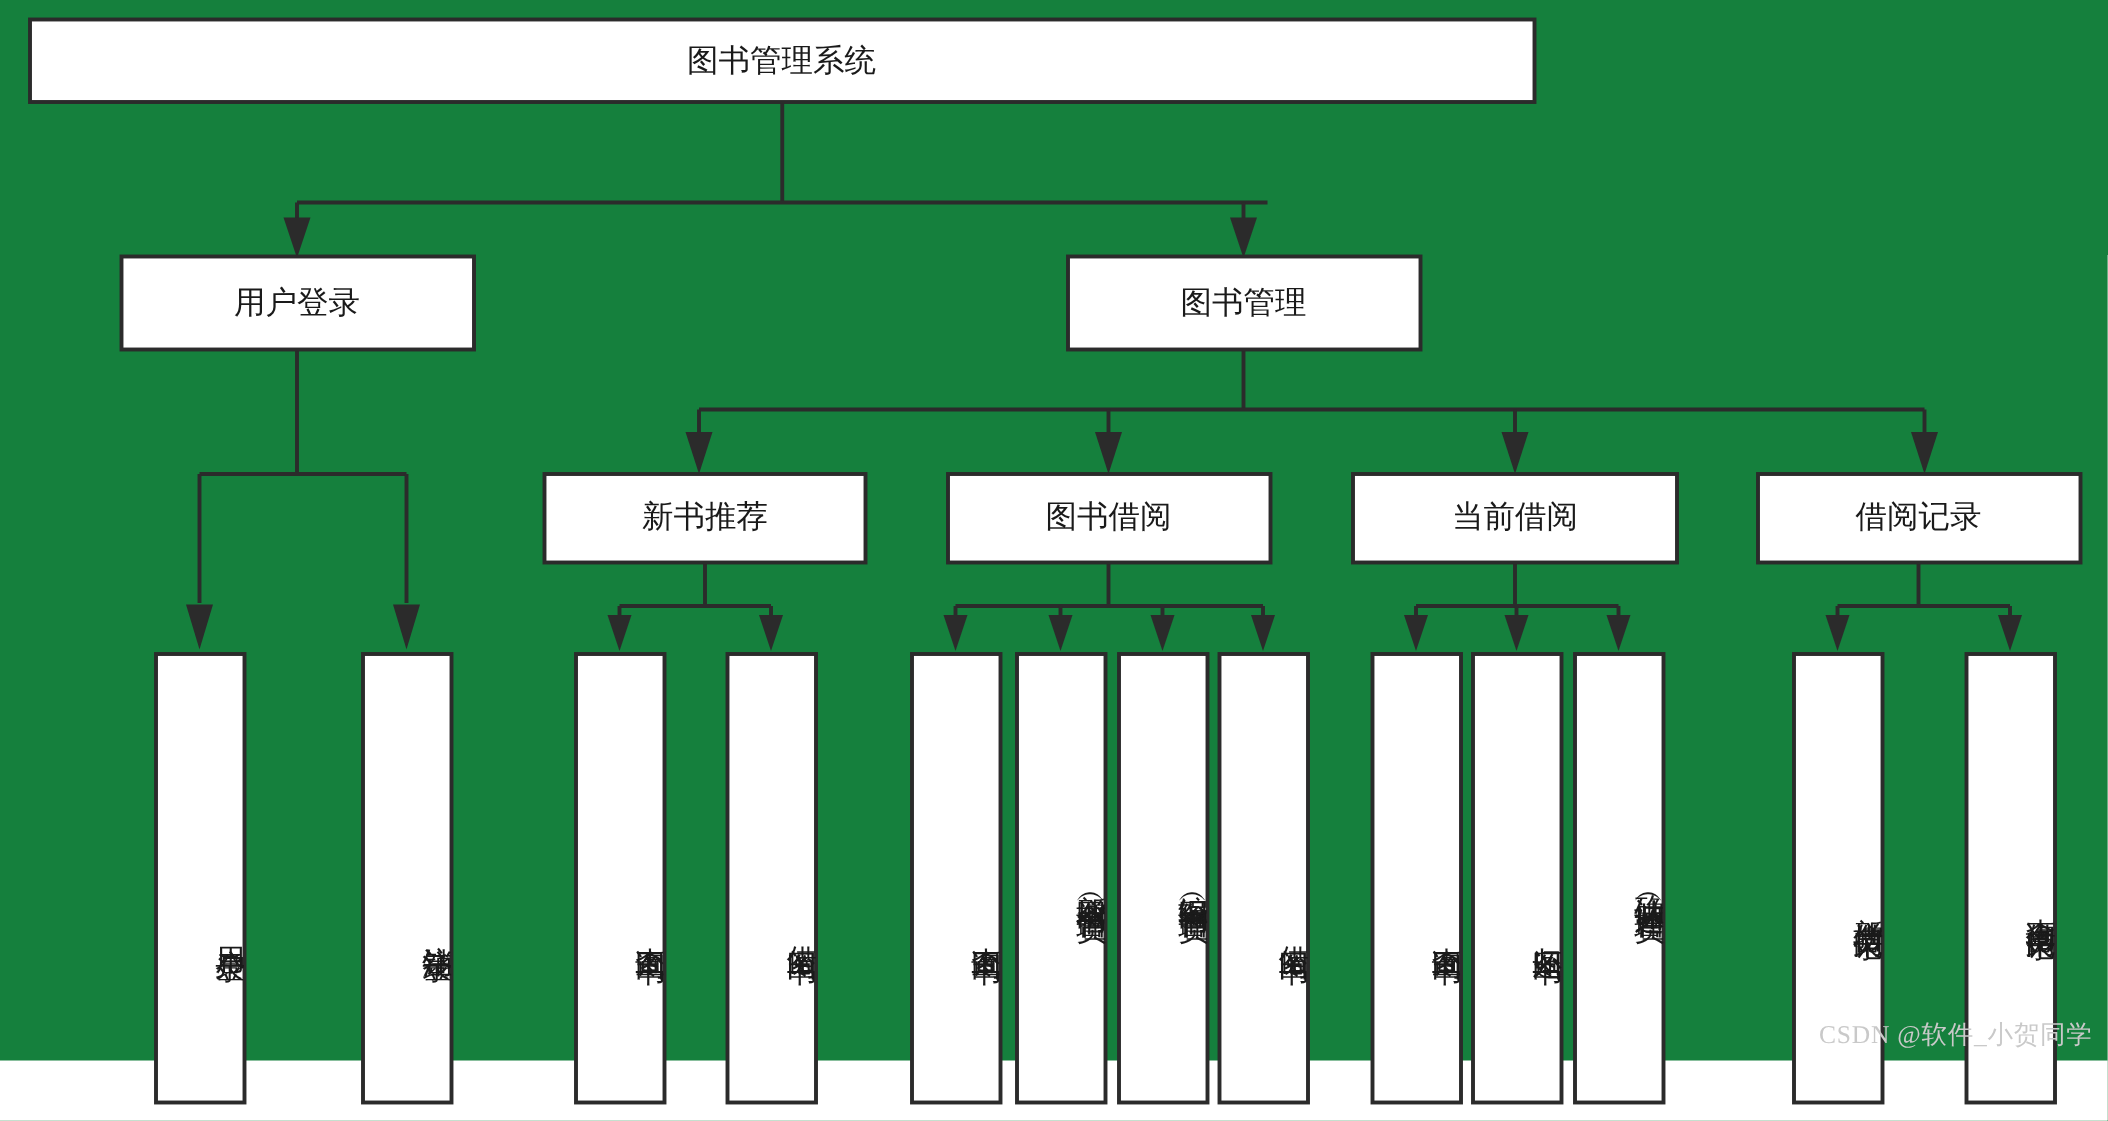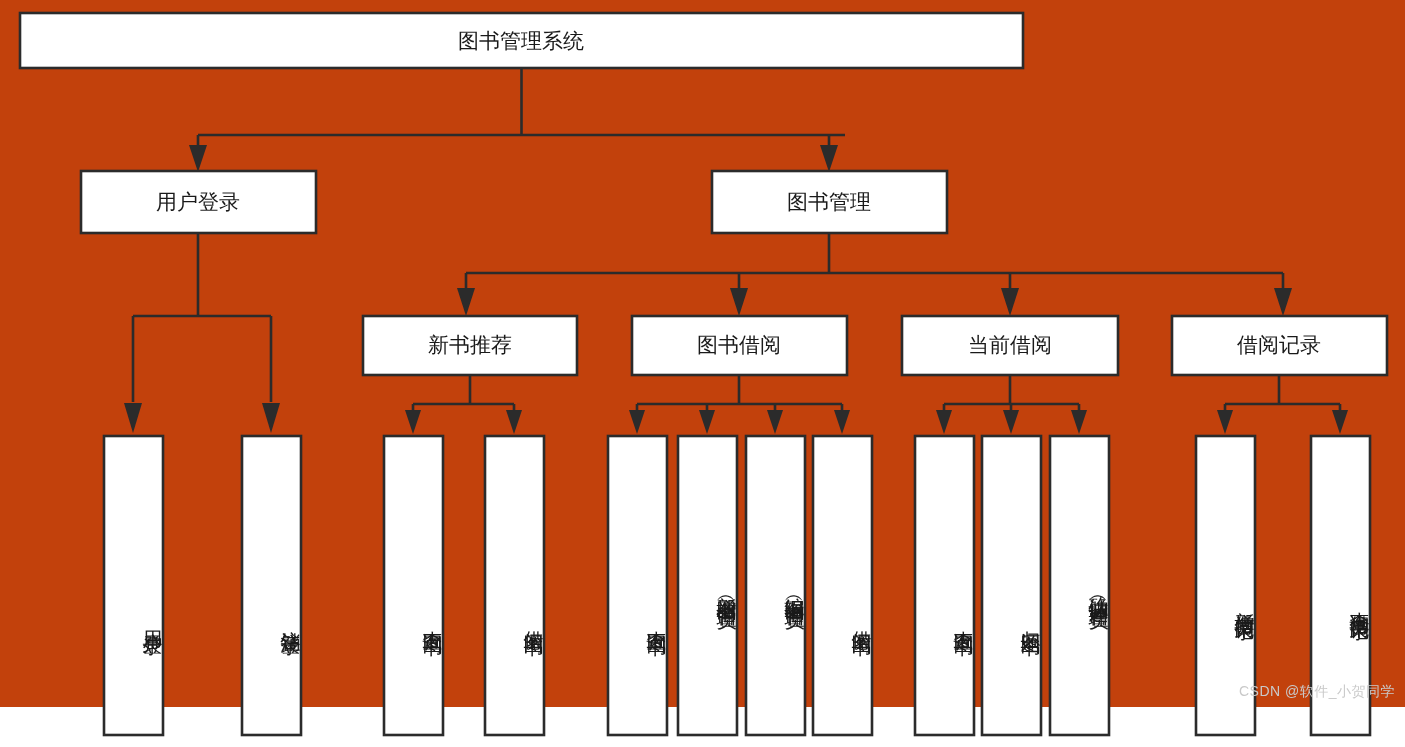--- a/index.html
+++ b/index.html
@@ -10,21 +10,21 @@
   body {
     width: 1405px;
     height: 747px;
     font-family: "Liberation Sans", sans-serif;
     overflow: hidden;
   }
   #diagram-root {
     position: relative;
     width: 1405px;
     height: 707px;
-    background: #c2410c;
+    background: #15803d;
   }
   svg#flow-svg {
     position: absolute;
     top: 0;
     left: 0;
     width: 1405px;
     height: 747px;
     display: block;
   }
   .node-box {
@@ -61,22 +61,22 @@
     display: flex;
     align-items: flex-start;
     justify-content: center;
     white-space: nowrap;
     user-select: none;
   }
   .watermark {
     position: absolute;
     right: 10px;
     bottom: 6px;
-    font-family: Liberation Sans, sans-serif;
-    font-size: 14px;
+    font-family: Liberation Serif, serif;
+    font-size: 17px;
     color: #c9c9c9;
     white-space: nowrap;
     letter-spacing: 0.5px;
   }
 </style>
 </head>
 <body>
 
 <div id="diagram-root">
 

